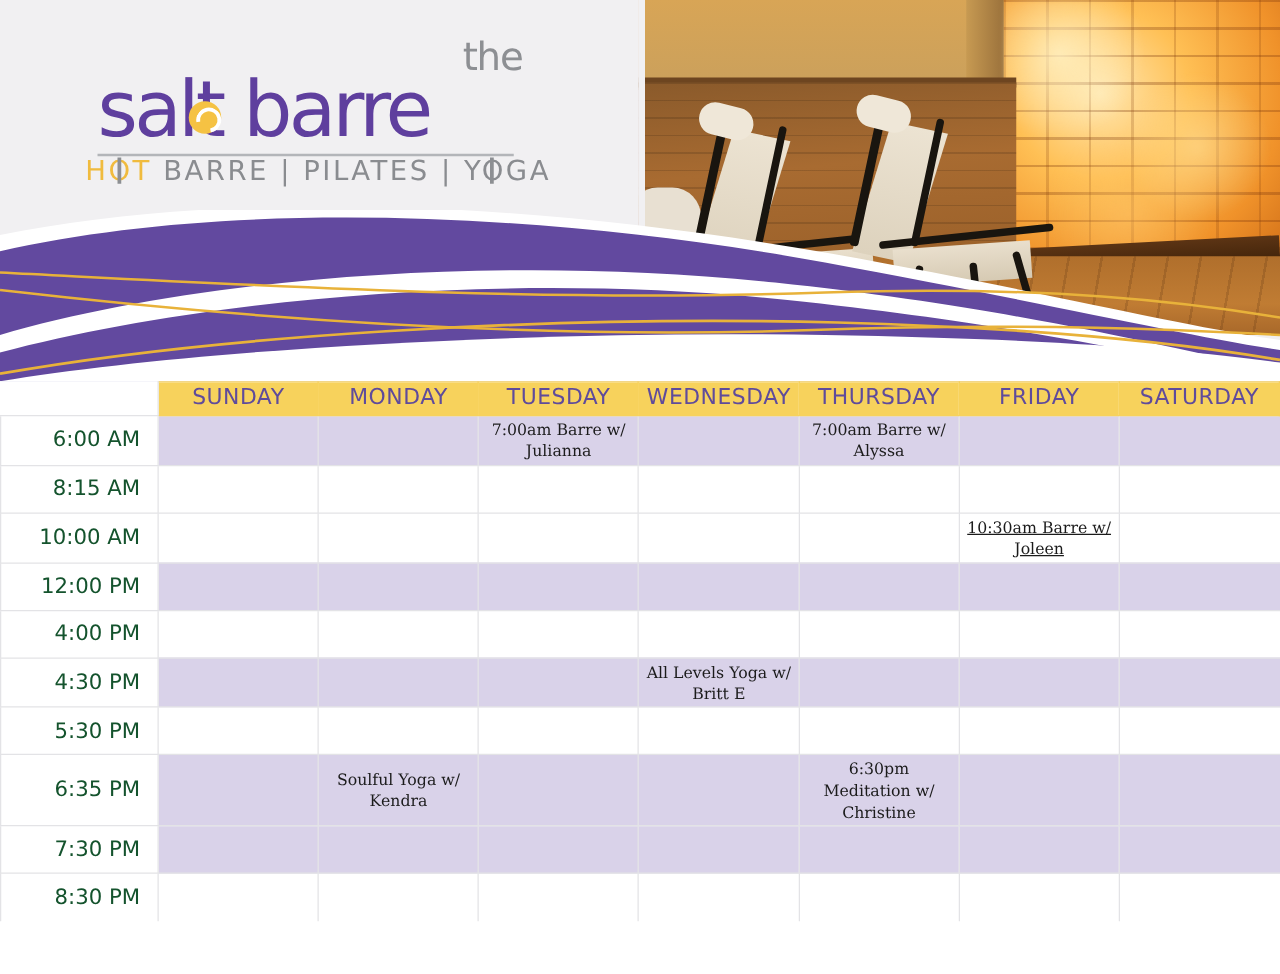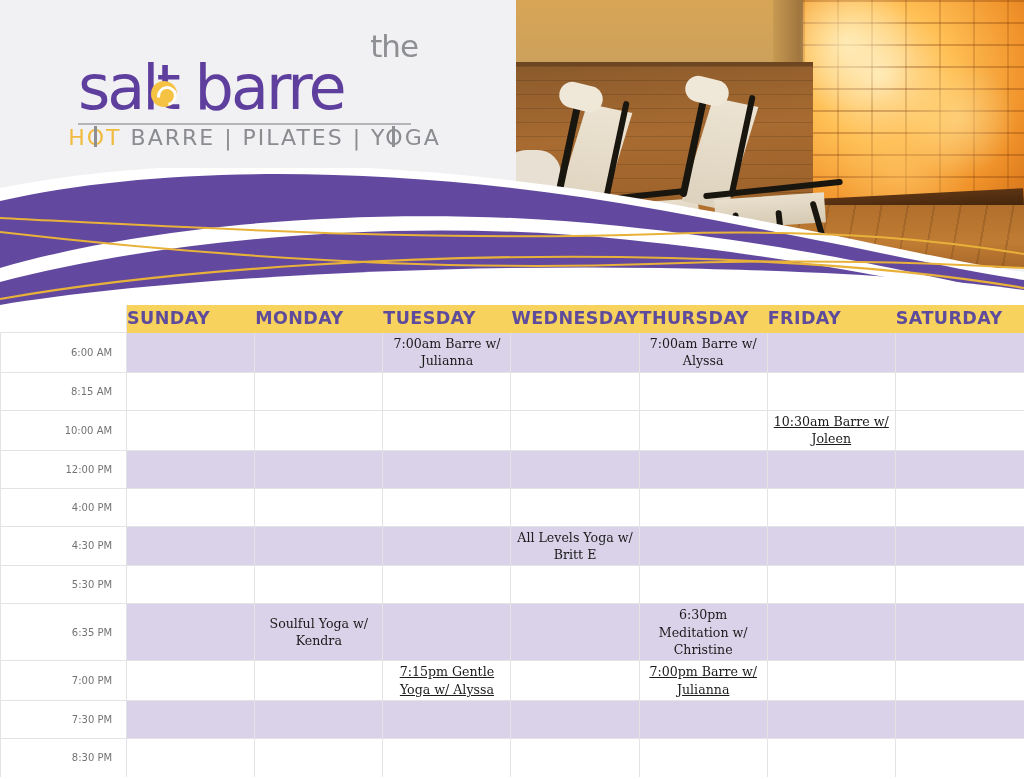--- a/index.html
+++ b/index.html
@@ -274,33 +274,33 @@
   thead th.time-head {
     background: #ffffff;
     border-left: none;
     border-top: none;
   }
   thead th.day-head {
     background: #f7d25c;
     color: #5f4b9b;
     font-family: "DejaVu Sans", sans-serif;
     font-size: 17.5px;
-    font-weight: 700;
+    font-weight: 400;
     letter-spacing: 0.4px;
-    text-align: left;
+    text-align: center;
     height: 27px;
     padding: 2px 0 4px;
     border-color: #f7d25c;
   }
 
   td.time-cell {
     background: #ffffff;
-    color: #737373;
+    color: #14532d;
     font-family: "DejaVu Sans", sans-serif;
-    font-size: 10px;
+    font-size: 17px;
     text-align: right;
     padding-right: 14px;
     border-left: none;
     height: 38px;
   }
   td.day-cell {
     font-family: "DejaVu Serif", serif;
     font-size: 12.6px;
     color: #1b1b1b;
     text-align: center;
@@ -480,30 +480,20 @@
         <tr class="stripe">
           <td class="time-cell">6:35 PM</td>
           <td class="day-cell"></td>
           <td class="day-cell">Soulful Yoga w/ Kendra</td>
           <td class="day-cell"></td>
           <td class="day-cell"></td>
           <td class="day-cell">6:30pm Meditation w/ Christine</td>
           <td class="day-cell"></td>
           <td class="day-cell"></td>
         </tr>
-        <tr class="plain">
-          <td class="time-cell">7:00 PM</td>
-          <td class="day-cell"></td>
-          <td class="day-cell"></td>
-          <td class="day-cell">7:15pm Gentle Yoga w/ Alyssa</td>
-          <td class="day-cell"></td>
-          <td class="day-cell">7:00pm Barre w/ Julianna</td>
-          <td class="day-cell"></td>
-          <td class="day-cell"></td>
-        </tr>
         <tr class="stripe">
           <td class="time-cell">7:30 PM</td>
           <td class="day-cell"></td>
           <td class="day-cell"></td>
           <td class="day-cell"></td>
           <td class="day-cell"></td>
           <td class="day-cell"></td>
           <td class="day-cell"></td>
           <td class="day-cell"></td>
         </tr>

